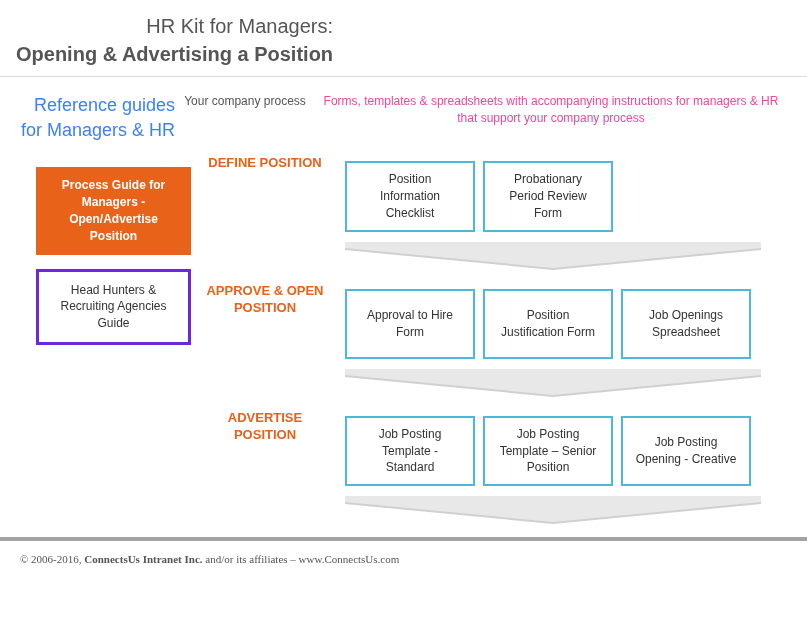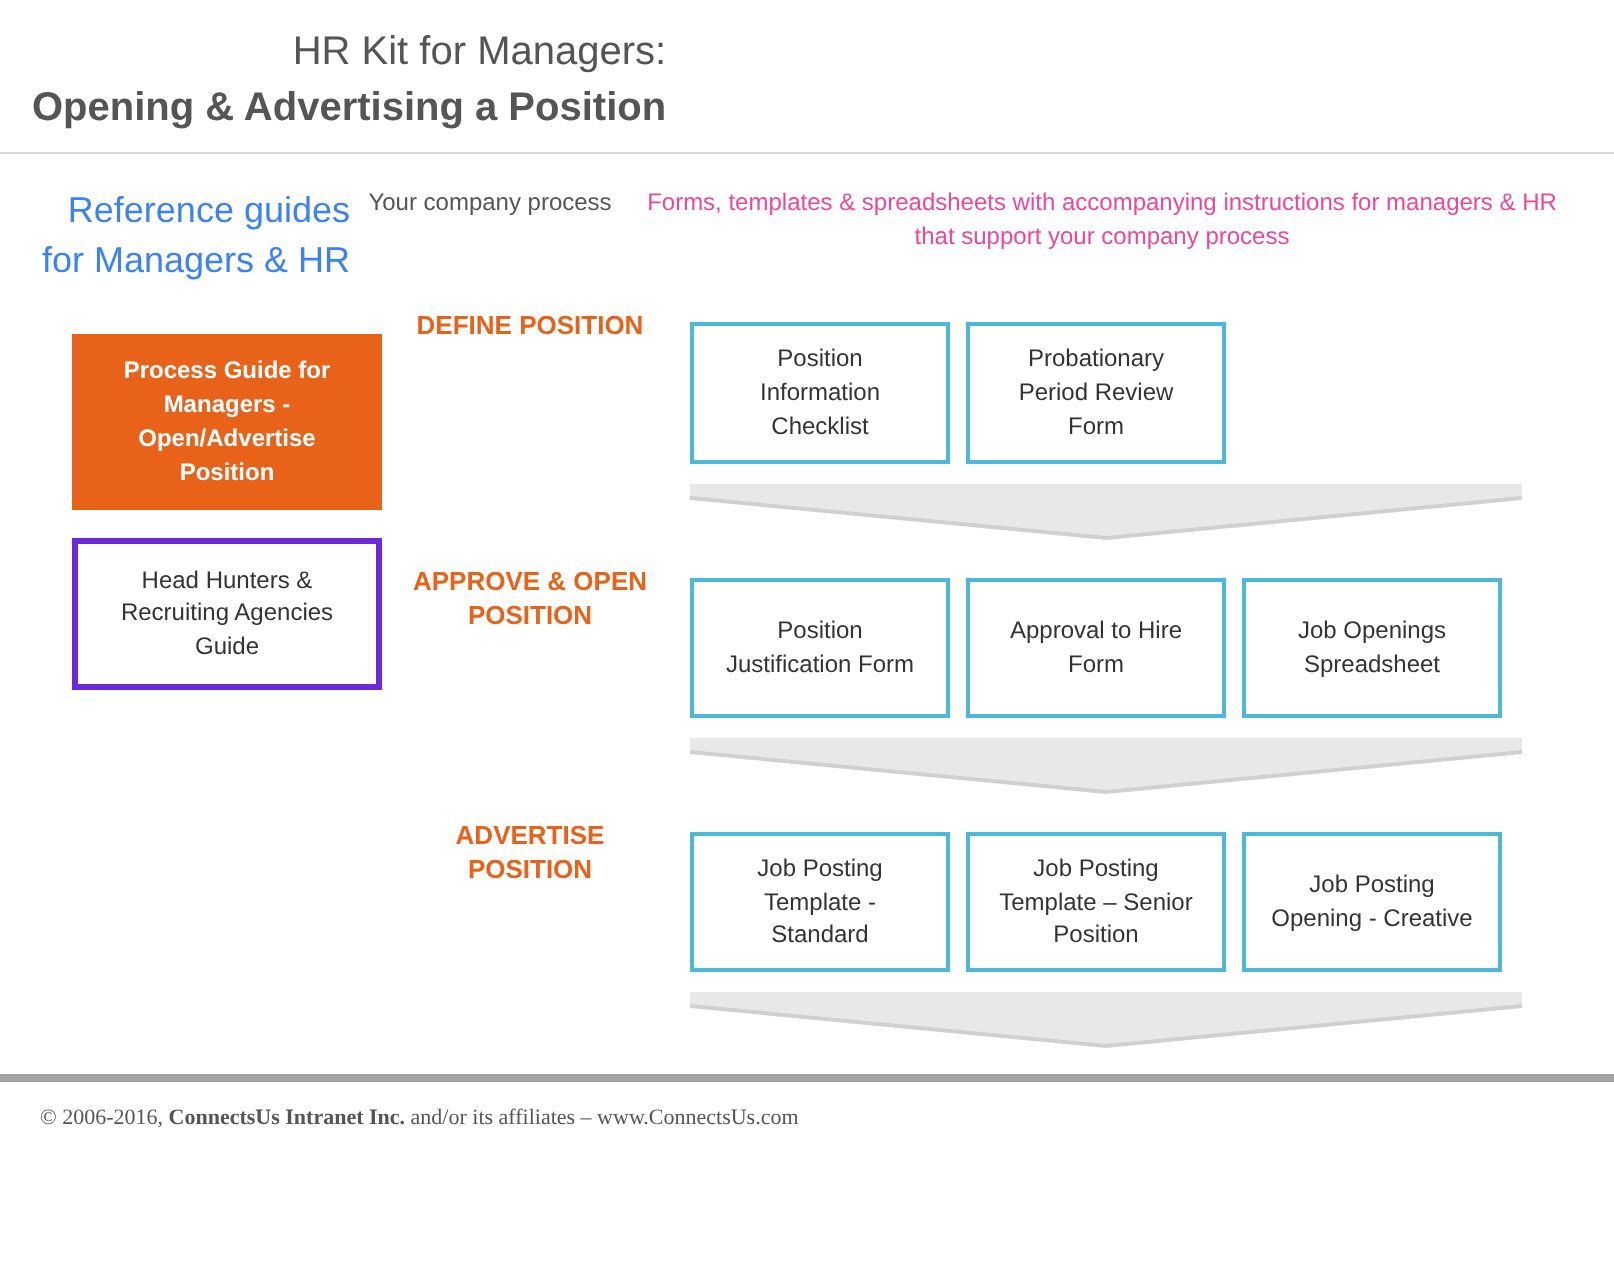--- a/index.html
+++ b/index.html
@@ -239,24 +239,24 @@
         </svg>
       </div>
     </div>
 
     <div class="section-block">
       <div class="section-process">
         <div class="process-label">APPROVE &amp; OPEN POSITION</div>
       </div>
       <div class="section-forms">
         <div class="form-card">
+          <span>Approval to Hire Form</span>
+        </div>
+        <div class="form-card">
           <span>Position Justification Form</span>
-        </div>
-        <div class="form-card">
-          <span>Approval to Hire Form</span>
         </div>
         <div class="form-card">
           <span>Job Openings Spreadsheet</span>
         </div>
       </div>
     </div>
 
     <div class="divider-wrapper">
       <div class="divider-spacer"></div>
       <div style="flex:1;padding:0 10px;">

